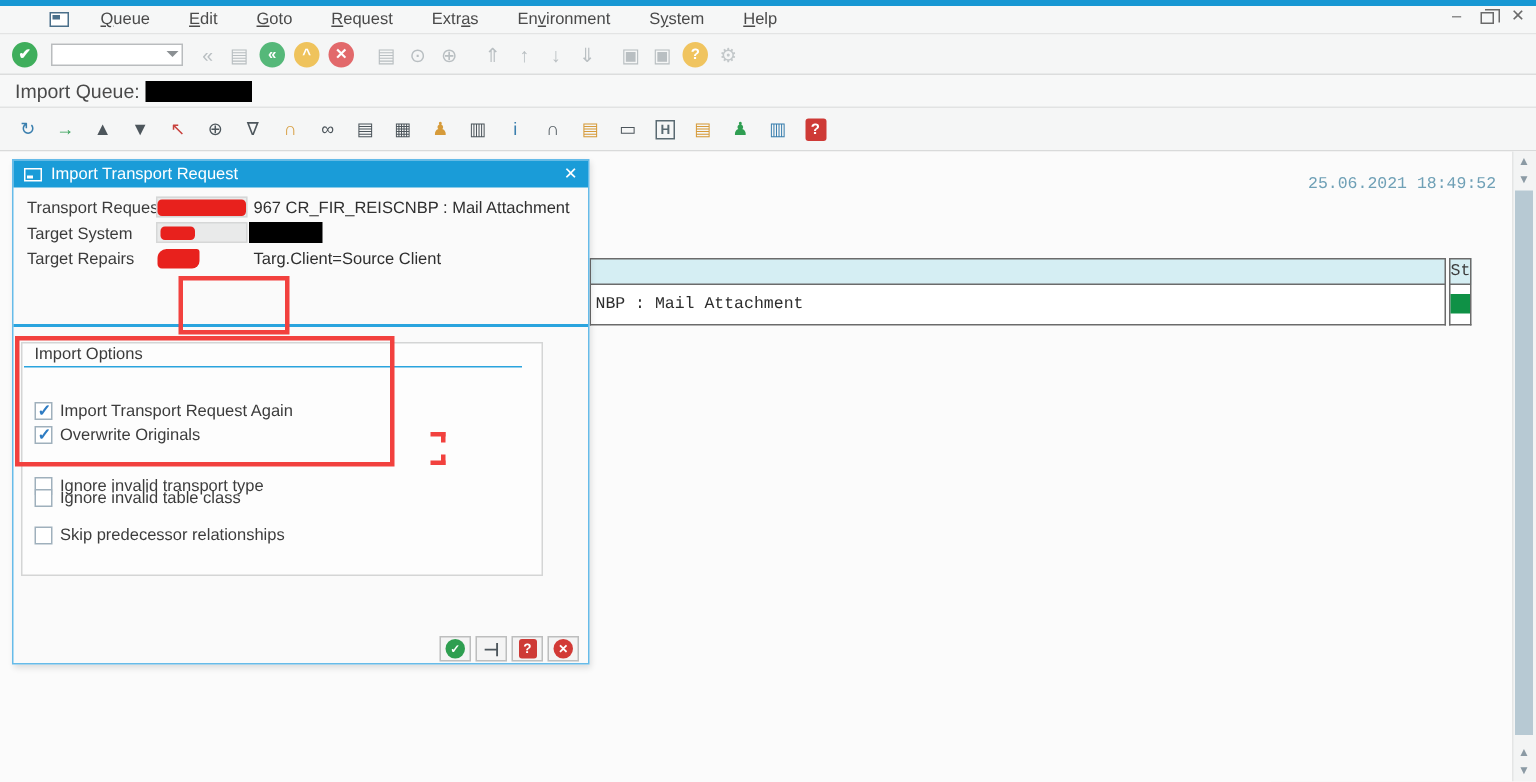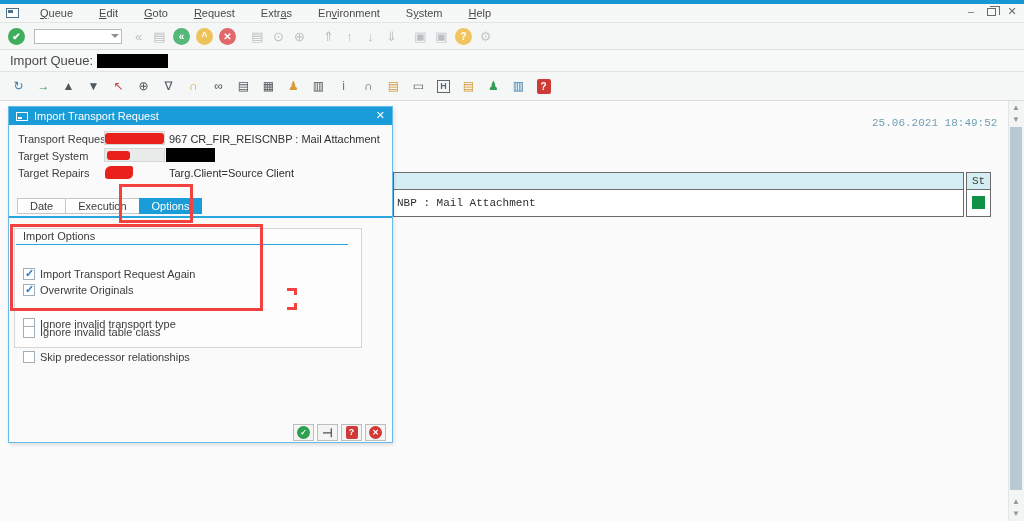--- a/index.html
+++ b/index.html
@@ -1,21 +1,21 @@
 <!DOCTYPE html>
 <html><head>
 <meta charset="utf-8">
 <style>
   * { margin:0; padding:0; box-sizing:border-box; }
   html,body { width:1024px; height:521px; overflow:hidden; }
   body { font-family:"Liberation Sans", sans-serif; background:#f7f8f8; position:relative; font-size:11px; color:#3c3c3c; }
 
   
   .topbar { position:absolute; left:0; top:0; width:1024px; height:4px; background:#1797d3; }
-  .menubar { position:absolute; left:0; top:4px; width:1024px; height:19px; background:#f6f7f7; display:flex; align-items:center; border-bottom:1px solid #e3e4e4; }
+  .menubar { position:absolute; left:0; top:4px; width:1024px; height:19px; background:#f6f7f7; display:flex; align-items:center; border-bottom:1px solid #e3e4e4;padding-left:27px; }
   .sap-doc-icon { width:13px; height:10px; border:1px solid #4a6f8a; margin:0 8px 0 6px; position:relative; background:#fff; }
   .sap-doc-icon::after { content:""; position:absolute; left:1px; top:1px; width:5px; height:3px; background:#4a6f8a; }
   .menu-item { padding:2px 13px; color:#4a4a4a; cursor:default; }
   .menu-item u { text-decoration:underline; }
   .win-controls { position:absolute; right:6px; top:6px; display:flex; gap:10px; align-items:center; color:#6a6a6a; font-size:11px; }
   .win-glyph { width:12px; text-align:center; line-height:11px; }
   .restore-box { width:9px; height:8px; border:1px solid #6a6a6a; position:relative; background:transparent; }
   .restore-box::before { content:""; position:absolute; left:2px; top:-3px; width:9px; height:8px; border:1px solid #6a6a6a; border-left:none; border-bottom:none; }
 
   .stdbar { position:absolute; left:0; top:23px; width:1024px; height:27px; background:#f5f6f6; border-bottom:1px solid #dcdddd; display:flex; align-items:center; }
@@ -45,21 +45,21 @@
   .hbox { border:1px solid #5a6a72; font-size:9px; width:13px; height:13px; line-height:11px; text-align:center; font-weight:bold; }
   .redbook { background:#ce3a36; color:#fff; border-radius:2px; width:14px; height:15px; font-size:10px; font-weight:bold; line-height:15px; text-align:center; }
 
   
   .content { position:absolute; left:0; top:101px; width:1024px; height:420px; background:#fbfbfb; }
   .timestamp { position:absolute; left:872px; top:117px; font-family:"Liberation Mono", monospace; font-size:11px; color:#6fa0b6; }
 
   .bg-table { position:absolute; left:393px; top:172px; }
   .bg-row { display:flex; }
   .cell-main { width:571px; border:1px solid #6b6b6b; }
-  .cell-st { width:25px; border:1px solid #6b6b6b; margin-left:2px; text-align:center; }
+  .cell-st { width:15px; border:1px solid #6b6b6b; margin-left:2px; text-align:center; }
   .hdr { height:18px; background:#d5eef3; font-family:"Liberation Mono", monospace; font-size:11px; color:#3c3c3c; line-height:17px; }
   .bod { height:27px; background:#fff; border-top:none; }
   .row-text { font-family:"Liberation Mono", monospace; font-size:11px; color:#2d2d2d; line-height:26px; padding-left:3px; }
   .status-sq { width:13px; height:13px; margin:6px auto 0 auto; }
 
   .scroll-track { position:absolute; right:0; top:101px; width:16px; height:420px; background:#f3f4f4; border-left:1px solid #e4e5e5; }
   .scroll-thumb { position:absolute; right:2px; top:127px; width:12px; height:363px; background:#b7c9d3; }
   .sc-ar { position:absolute; right:3px; width:10px; text-align:center; font-size:8px; color:#8b9aa4; }
 
   
@@ -75,21 +75,21 @@
   .red-blob { background:#e8211d; border-radius:3px; position:absolute; }
   .fld-note { position:absolute; font-size:11px; color:#2f2f2f; white-space:nowrap; }
   .rb-dialog { position:absolute; left:157px; top:41px; width:49px; height:14px; }
 
   .tabs { position:absolute; left:8px; top:91px; display:flex; }
   .tab { height:16px; padding:0 12px; border:1px solid #c6c7c7; background:#fdfdfd; font-size:11px; line-height:15px; color:#3c3c3c; margin-right:-1px; }
   .tab.selected { background:#1a9cd8; color:#fff; border-color:#1a9cd8; position:relative; }
   .tab.selected::after { content:""; position:absolute; left:50%; bottom:-6px; margin-left:-4px; border-left:4px solid transparent; border-right:4px solid transparent; border-top:4px solid #fdfdfd; }
   .tab-rule { position:absolute; left:0; top:109px; width:100%; height:2px; background:#2aa4de; }
 
-  .groupbox { position:absolute; left:5px; top:121px; width:348px; height:120px; border:1px solid #d4d5d5; background:#fdfdfd; }
+  .groupbox { position:absolute; left:5px; top:121px; width:348px; height:156px; border:1px solid #d4d5d5; background:#fdfdfd; }
   .group-title { position:absolute; left:8px; top:1px; font-size:11px; color:#3c3c3c; }
   .group-rule { position:absolute; left:1px; top:15px; width:332px; height:1px; background:#2aa4de; }
   .cb-row { position:absolute; left:8px; display:flex; align-items:center; height:13px; }
   .cb { width:12px; height:12px; border:1px solid #9fb0bc; background:#fff; position:relative; flex:none; }
   .cb::after { position:absolute; left:1px; top:-2px; font-size:11px; font-weight:bold; }
   .cb[data-state="checked"]::after { content:"✓"; color:#2e7cc3; }
   .cb[data-state="checked-focus"] { background:#3f8fd8; border-color:#2c6ca8; }
   .cb[data-state="checked-focus"]::after { content:"✓"; color:#fff; }
   .cb-label { margin-left:5px; font-size:11px; color:#3c3c3c; white-space:nowrap; }
 
@@ -227,25 +227,20 @@
   <div class="fld-label" style="top:43px;">Target System</div>
   <div class="fld-box" style="left:95px; top:41px; width:61px;">
     <div class="red-blob" style="left: 2px; top: 2px; width: 23px; height: 9px; background: rgb(232, 33, 29);"></div>
   </div>
   <div class="redact-black rb-dialog"></div>
 
   <div class="fld-label" style="top:60px;">Target Repairs</div>
   <div class="red-blob" style="left: 96px; top: 59px; width: 28px; height: 13px; border-radius: 6px 2px 5px 3px; background: rgb(232, 33, 29);"></div>
   <div class="fld-note" style="left:160px; top:60px;">Targ.Client=Source Client</div>
 
-  <div class="tabs">
-    <div class="tab">Date</div>
-    <div class="tab">Execution</div>
-    <div class="tab selected">Options</div>
-  </div>
   <div class="tab-rule"></div>
 
   <div class="groupbox">
     <div class="group-title">Import Options</div>
     <div class="group-rule"></div>
 
     <div class="cb-row" style="top:38px;">
       <span class="cb" data-state="checked"></span>
       <span class="cb-label">Import Transport Request Again</span>
     </div>

